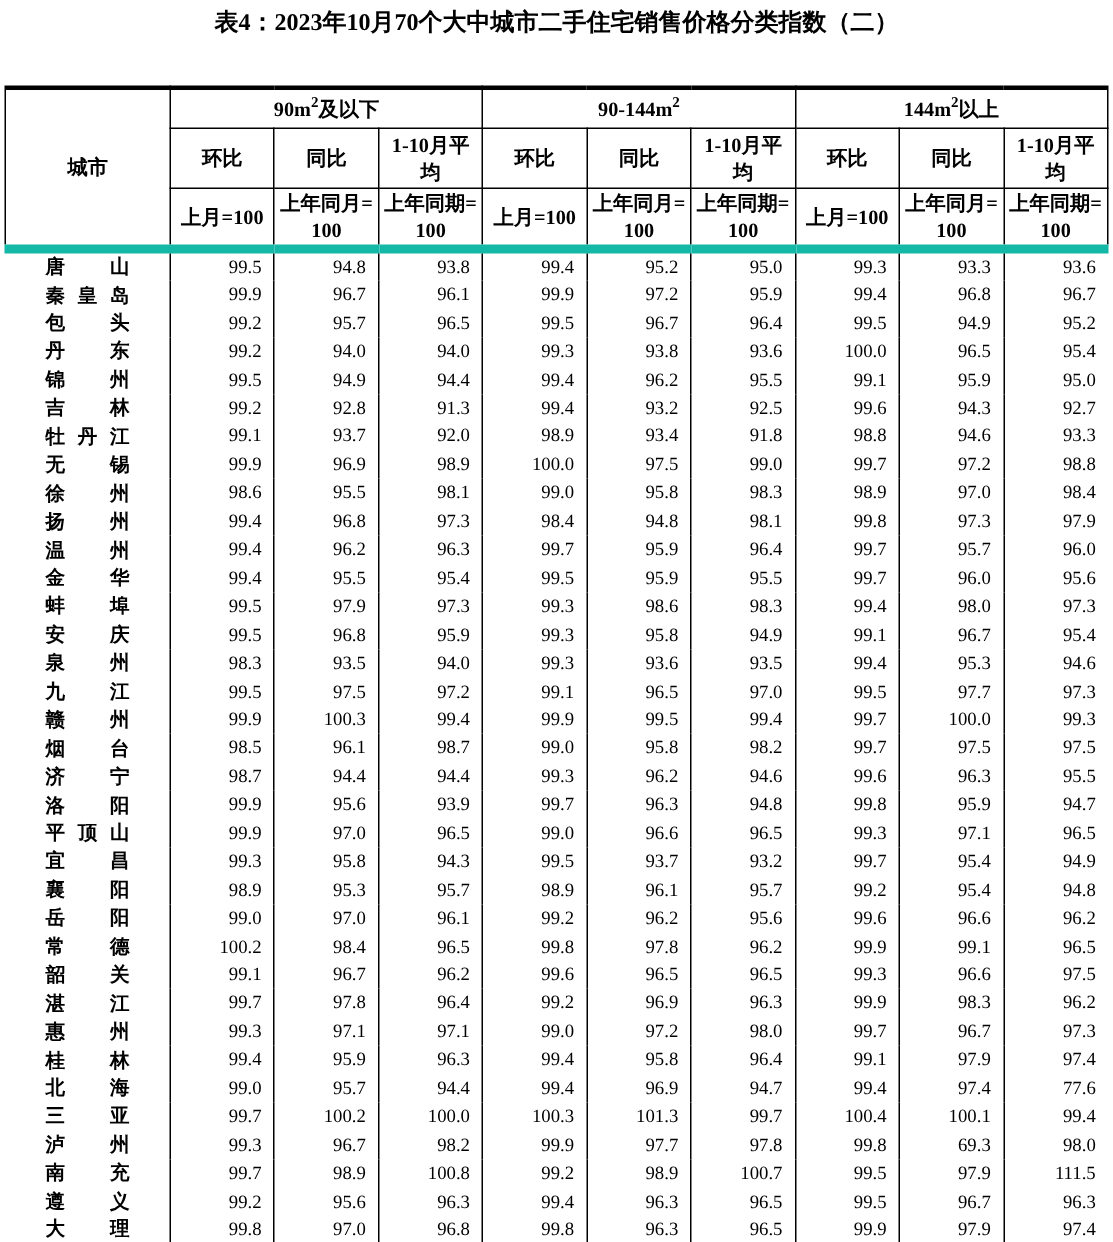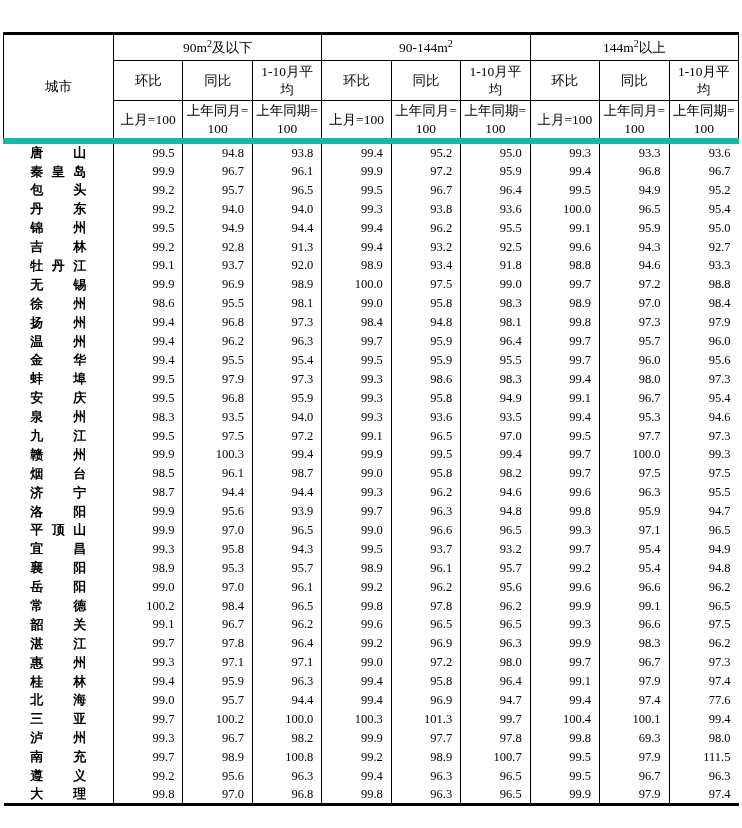--- a/index.html
+++ b/index.html
@@ -22,21 +22,21 @@
     border-collapse: collapse;
     table-layout: fixed;
     width: 736px;
     margin: 32px 0 0 3px;
     border-top: 3px solid #000;
     border-bottom: 3px solid #000;
   }
   col.c-city { width: 110px; }
   thead th {
     border: 1px solid #000;
-    font-weight: normal;
+    font-weight: bold;
     font-size: 13.5px;
     text-align: center;
     vertical-align: middle;
     padding: 1px 2px;
     line-height: 1.3;
   }
   thead tr.r1 th { height: 27px; }
   thead tr.r2 th { height: 40px; }
   thead tr.r3 th { height: 33px; word-break: break-all; }
   thead th.sep-bottom { border-bottom: 6px solid #14b8a6; }
@@ -61,20 +61,21 @@
     text-align: justify;
     text-align-last: justify;
     text-justify: inter-character;
     white-space: nowrap;
   }
 </style>
 </head>
 <body>
 
 <div class="page">
+  <div class="title">表4：2023年10月70个大中城市二手住宅销售价格分类指数（二）</div>
 
   <table class="idx">
     <colgroup>
       <col class="c-city">
       <col>
         <col>
         <col>
         <col>
         <col>
         <col>

